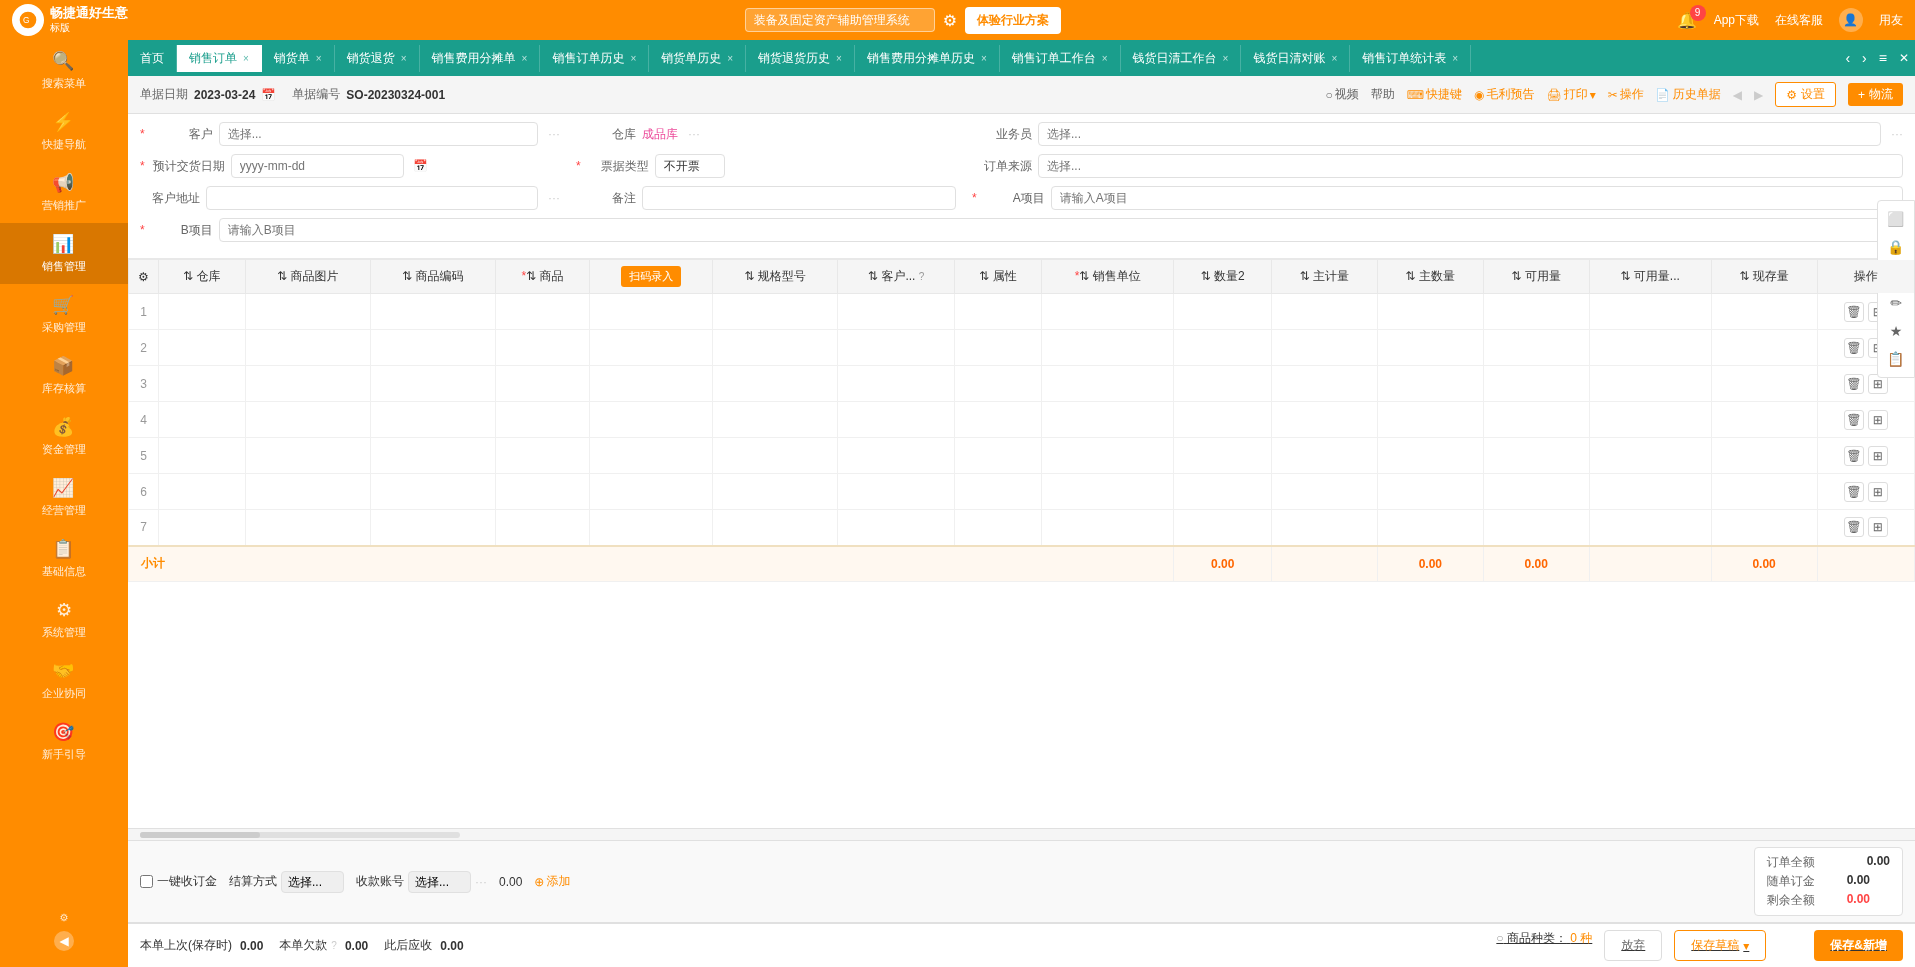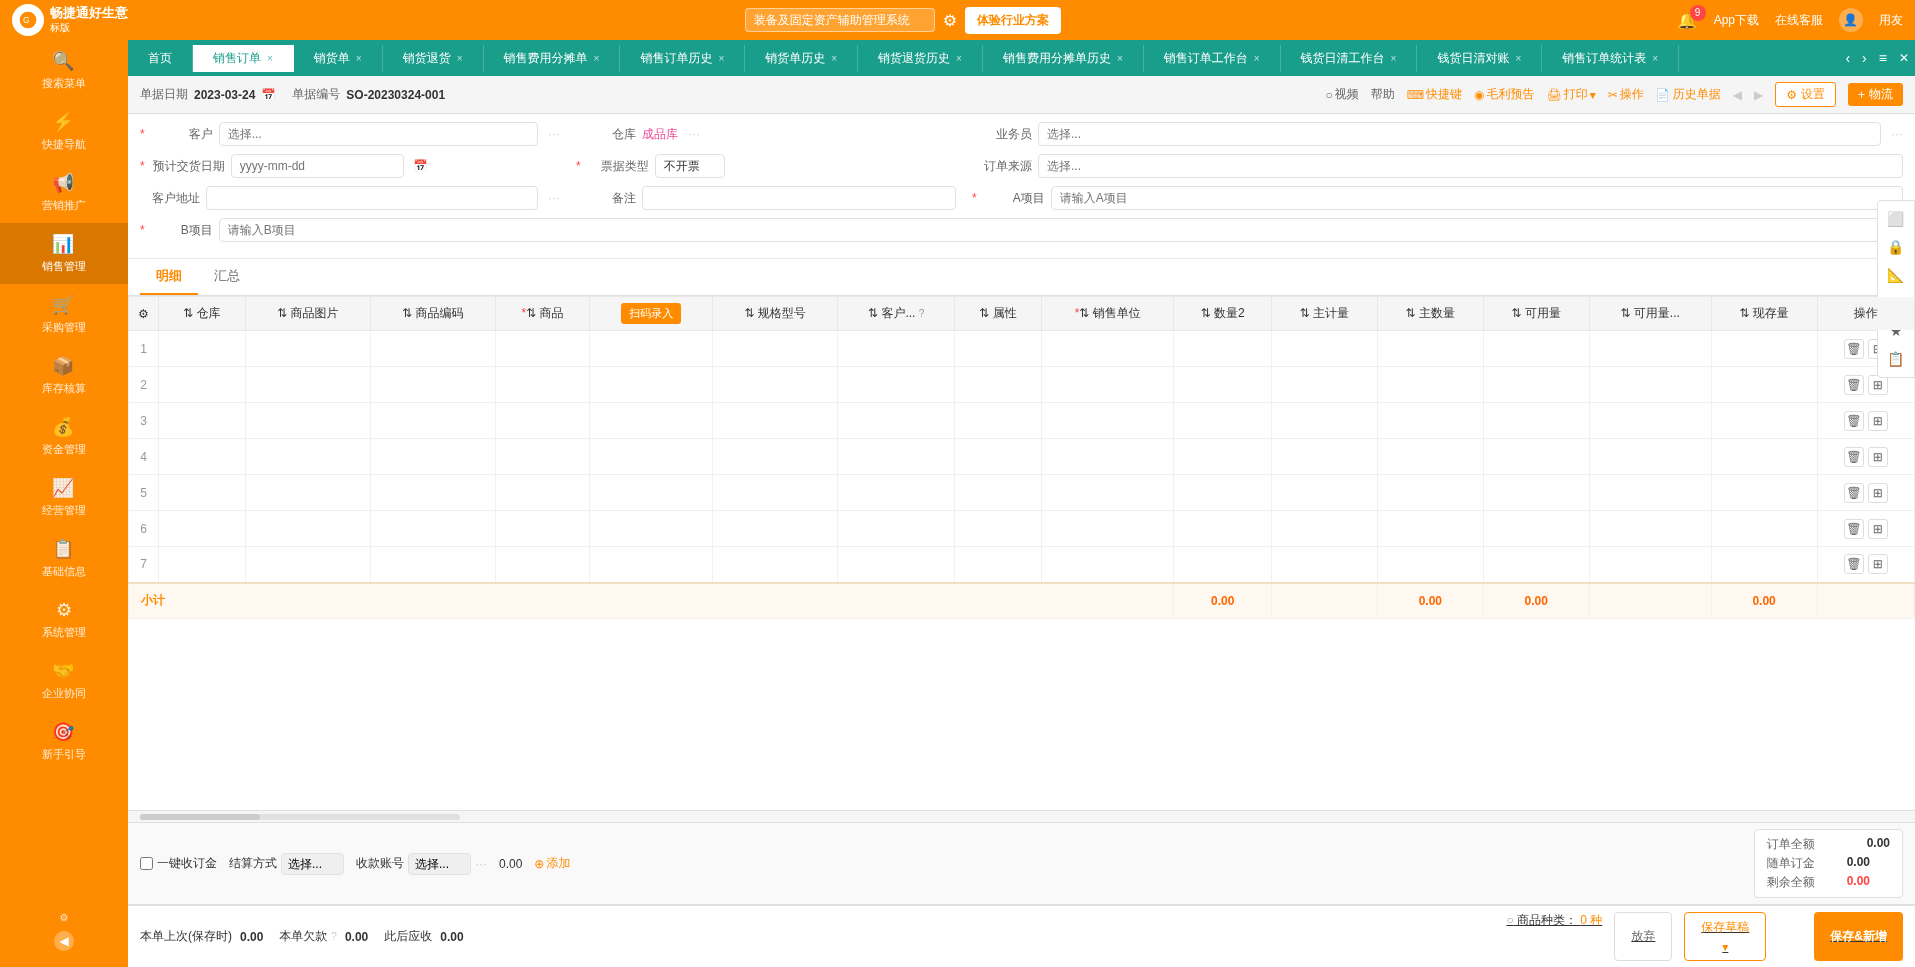--- a/index.html
+++ b/index.html
@@ -20,21 +20,21 @@
     .logo-sub { color: white; font-size: 10px; }
     .top-bar-center { display: flex; align-items: center; gap: 8px; }
     .system-select { background: rgba(255,255,255,0.2); border: 1px solid rgba(255,255,255,0.5); color: white; padding: 4px 24px 4px 8px; border-radius: 4px; font-size: 12px; cursor: pointer; appearance: none; }
     .top-btn { background: white; color: #ff8c00; border: none; padding: 5px 12px; border-radius: 4px; cursor: pointer; font-size: 12px; font-weight: bold; }
     .top-right { display: flex; align-items: center; gap: 16px; color: white; font-size: 12px; }
     .notif-badge { position: relative; display: inline-flex; align-items: center; }
     .badge { background: #ff4444; color: white; border-radius: 50%; width: 16px; height: 16px; font-size: 10px; display: flex; align-items: center; justify-content: center; position: absolute; top: -6px; right: -8px; }
 
     
     .tab-bar { background: #1a9e8c; display: flex; align-items: center; height: 36px; overflow: hidden; }
-    .tab { display: flex; align-items: center; padding: 0 20px; height: 27px; color: white; font-size: 12px; cursor: pointer; border-right: 1px solid rgba(255,255,255,0.2); white-space: nowrap; gap: 4px; }
+    .tab { display: flex; align-items: center; padding: 0 12px; height: 27px; color: white; font-size: 12px; cursor: pointer; border-right: 1px solid rgba(255,255,255,0.2); white-space: nowrap; gap: 4px; }
     .tab.active { background: white; color: #1a9e8c; }
     .tab:first-child { background: #1a9e8c; }
     .tab:first-child.home { background: #1a9e8c; color: white; }
     .tab-close { font-size: 10px; opacity: 0.7; margin-left: 2px; }
     .tab-nav-btn { background: none; border: none; color: white; cursor: pointer; padding: 0 6px; font-size: 14px; height: 36px; }
     .tab-bar-right { margin-left: auto; display: flex; align-items: center; }
     .sidebar-item { display: flex; flex-direction: column; align-items: center; padding: 10px 4px; cursor: pointer; color: rgba(255,255,255,0.85); font-size: 11px; gap: 4px; }
     .sidebar-item.active { background: rgba(0,0,0,0.15); color: white; }
     .sidebar-icon { font-size: 18px; }
     .sidebar-bottom { margin-top: auto; padding-bottom: 16px; display: flex; flex-direction: column; align-items: center; gap: 8px; }
@@ -91,21 +91,21 @@
     .footer-checkbox { display: flex; align-items: center; gap: 4px; font-size: 12px; }
     .footer-field { display: flex; align-items: center; gap: 4px; font-size: 12px; color: #333; }
     .footer-select { border: 1px solid #e0e0e0; border-radius: 4px; padding: 3px 20px 3px 6px; font-size: 12px; appearance: none; }
     .add-btn { color: #ff8c00; cursor: pointer; display: flex; align-items: center; gap: 2px; font-size: 12px; }
 
     
     .status-bar { display: flex; align-items: center; padding: 6px 12px; background: white; border-top: 2px solid #e0e0e0; font-size: 12px; color: #333; }
     .status-bar-right { margin-left: auto; display: flex; gap: 12px; text-decoration: underline; }
     .status-field { display: flex; align-items: center; gap: 4px; }
     .discard-btn { border: 1px solid #ddd; background: white; padding: 6px 16px; border-radius: 4px; cursor: pointer; font-size: 12px; color: #666; }
-    .save-draft-btn { border: 1px solid #ff8c00; background: white; padding: 6px 16px; border-radius: 4px; cursor: pointer; font-size: 12px; color: #ff8c00; display: flex; align-items: center; gap: 4px; flex-direction: column; }
+    .save-draft-btn { border: 1px solid #ff8c00; background: white; padding: 6px 16px; border-radius: 4px; cursor: pointer; font-size: 12px; color: #ff8c00; display: flex; align-items: center; gap: 4px; }
     .save-new-btn { background: #ff8c00; border: none; padding: 6px 16px; border-radius: 4px; cursor: pointer; font-size: 12px; color: white; font-weight: bold; margin-left: 36px; }
     .right-icon-btn { width: 28px; height: 28px; display: flex; align-items: center; justify-content: center; cursor: pointer; color: #666; font-size: 14px; border-radius: 3px; }
 
     
     .setting-btn { border: 1px solid #ff8c00; color: #ff8c00; background: white; padding: 3px 10px; border-radius: 3px; cursor: pointer; font-size: 12px; display: flex; align-items: center; gap: 4px; }
     .add-item-btn { background: #ff8c00; color: white; border: none; padding: 3px 10px; border-radius: 3px; cursor: pointer; font-size: 12px; display: flex; align-items: center; gap: 4px; }
   </style>
 </head>
 <body>
 
@@ -379,26 +379,20 @@
 
           <div class="form-row">
             <div class="field-group">
               <span class="required">*</span>
               <span class="field-label">B项目</span>
               <input class="field-input" type="text" style="min-width: 200px;" placeholder="请输入B项目">
             </div>
           </div>
         </div>
 
-        <div class="detail-tabs">
-          <div id="detail-tabs-container" style="display:flex;">
-              <div class="detail-tab active">明细</div>
-              <div class="detail-tab">汇总</div>
-            </div>
-        </div>
 
         <div class="table-container">
           <table class="data-table">
             <thead>
               <tr>
                 <th>⚙</th>
                 <th class="th-sort">⇅ 仓库</th>
                 <th class="th-sort">⇅ 商品图片</th>
                 <th class="th-sort">⇅ 商品编码</th>
                 <th class="th-sort"><span class="th-required">*</span>⇅ 商品</th>

